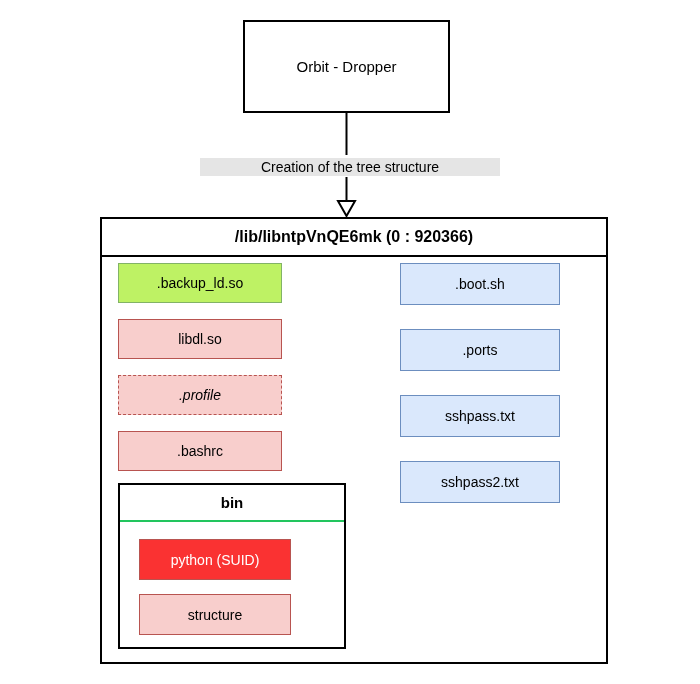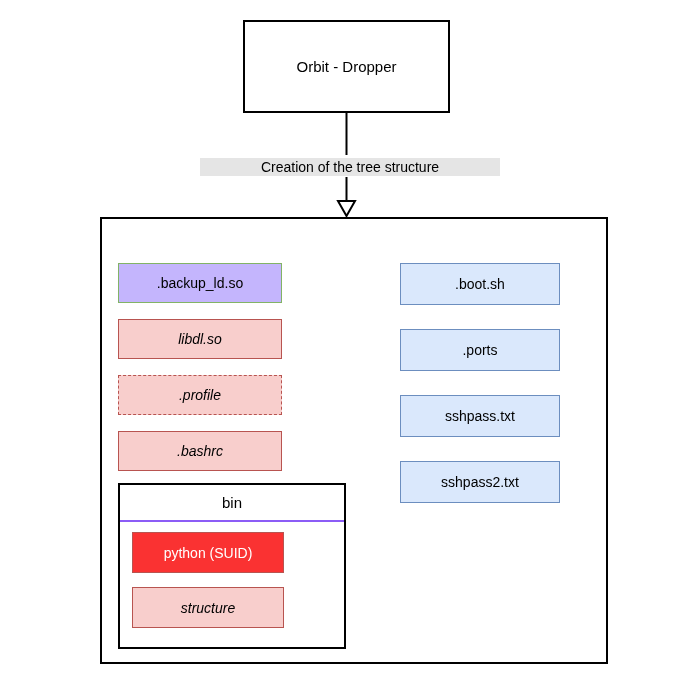--- a/index.html
+++ b/index.html
@@ -58,43 +58,43 @@
   #col-right{left:298px;width:160px;}
 
   .node{
     box-sizing:border-box;
     display:flex;align-items:center;justify-content:center;
     font-size:14px;
     height:40px;
     width:100%;
     margin-bottom:16px;
   }
-  .node.green{background:#c4b5fd;border:1px solid #82b366;text-align:right;}
-  .node.red{background:#f8cecc;border:1px solid #b85450;font-style:italic;}
+  .node.green{background:#bef264;border:1px solid #82b366;text-align:right;}
+  .node.red{background:#f8cecc;border:1px solid #b85450;}
   .node.red-dashed{background:#f8cecc;border:1px dashed #b85450;font-style:italic;}
   .node.red-solid-bright{background:#fa3232;border:1px solid #b85450;color:#ffffff;}
   .node.blue{background:#dae8fc;border:1px solid #6c8ebf;height:42px;margin-bottom:24px;}
 
   
   #bin-box{
     position:absolute;
     left:16px;top:264px;
     width:228px;height:166px;
     border:2px solid #000000;
     background:#ffffff;
     box-sizing:border-box;
   }
   #bin-title{
     height:37px;
-    border-bottom:2px solid #8b5cf6;
+    border-bottom:2px solid #22c55e;
     display:flex;align-items:center;justify-content:center;
-    font-size:15px;font-weight:normal;
+    font-size:15px;font-weight:bold;
     box-sizing:border-box;
   }
-  #bin-items{padding:10px 12px 0 12px;}
+  #bin-items{padding:10px 12px 0 19px;margin-top:7px;}
   #bin-items .node{width:152px;height:41px;margin-bottom:14px;}
 </style>
 </head>
 <body>
 
 <div class="stage">
 
   <div id="dropper-node">
     <span>Orbit - Dropper</span>
   </div>
@@ -107,20 +107,23 @@
 
     <line x1="346.5" y1="113" x2="346.5" y2="155" stroke="#000000" stroke-width="2"></line>
     <line x1="346.5" y1="177" x2="346.5" y2="202" stroke="#000000" stroke-width="2"></line>
     <polygon points="338,201 355,201 346.5,216" fill="#ffffff" stroke="#000000" stroke-width="2"></polygon>
 
     <path d="M 264 391 L 299 391 L 299 440 L 280 440" fill="none" stroke="#000000" stroke-width="1.6" stroke-dasharray="6,5"></path>
     <polygon points="278,440 291,433 291,447" fill="#ffffff" stroke="#000000" stroke-width="1.6"></polygon>
   </svg>
 
   <div id="tree-container">
+    <div id="tree-title">
+      <span>/lib/libntpVnQE6mk (0 : 920366)</span>
+    </div>
 
     <div class="col" id="col-left">
       <div class="node green">
         <span>.backup_ld.so</span>
       </div>
       <div class="node red">
         <span>libdl.so</span>
       </div>
       <div class="node red-dashed">
         <span>.profile</span>

